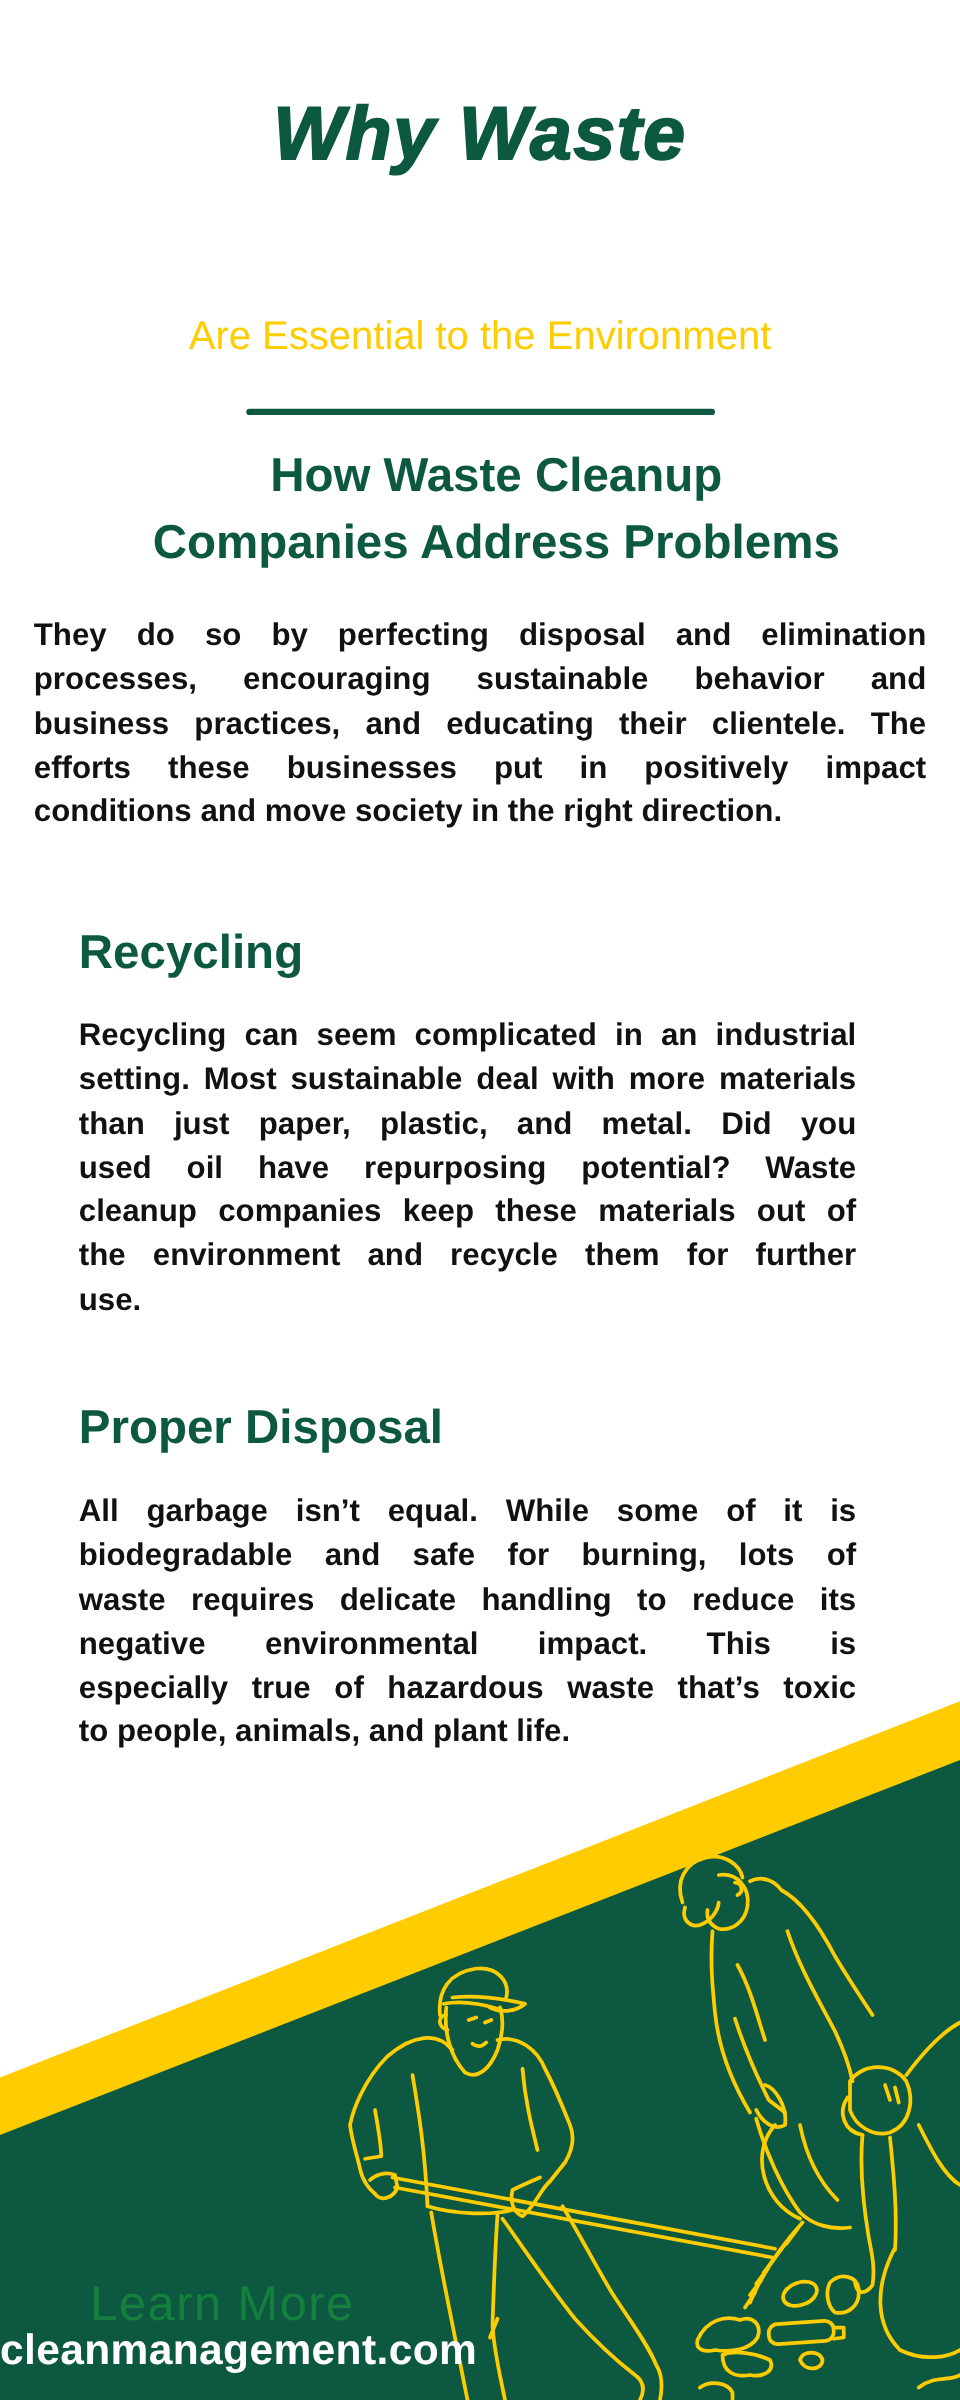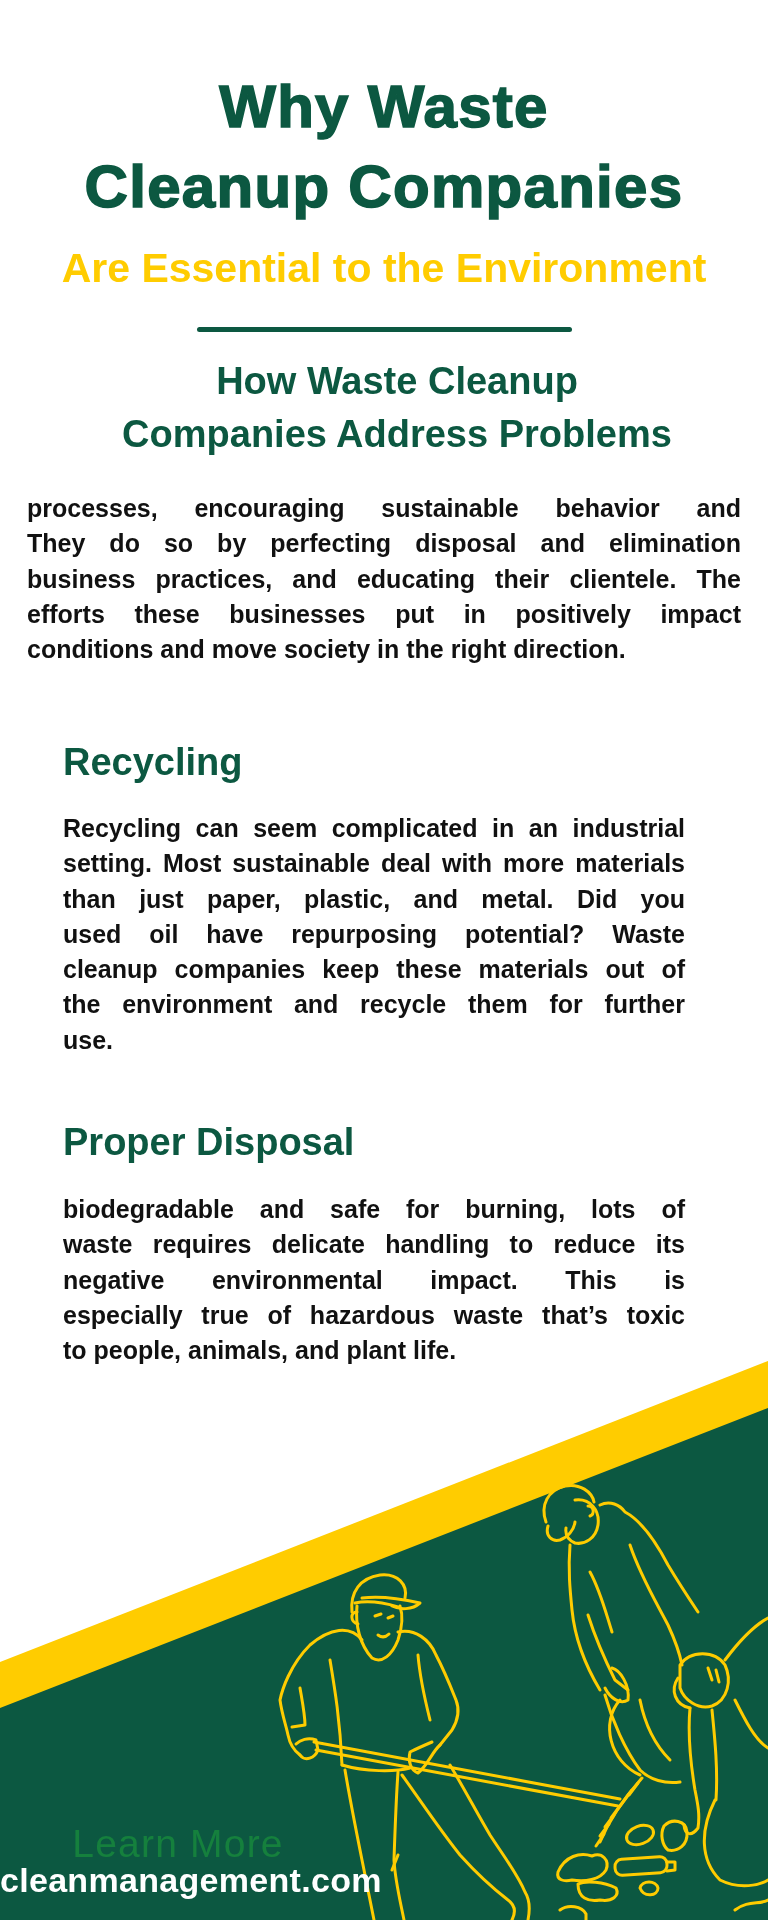--- a/index.html
+++ b/index.html
@@ -24,32 +24,31 @@
       left: 0;
       width: 768px;
       text-align: center;
       font-size: 60px;
       line-height: 80px;
       font-weight: 700;
       color: #0c5841;
       letter-spacing: 1.3px;
       -webkit-text-stroke: 1.6px #0c5841;
     }
-    .title div { height: 80px; white-space: nowrap; }
+    .title div { height: 80px; white-space: nowrap; font-style: italic; }
     .subtitle {
       position: absolute;
       top: 240px;
       left: 0;
       width: 768px;
       text-align: center;
-      font-size: 41px;
+      font-size: 32px;
       line-height: 56px;
       color: #ffcc00;
       white-space: nowrap;
-      font-weight: bold;
     }
     .divider {
       position: absolute;
       top: 327px;
       left: 197px;
       width: 375px;
       height: 5px;
       border-radius: 3px;
       background: #0c5841;
     }
@@ -193,55 +192,55 @@
       <path d="M667,1862 L675,1862 L675,1870 L667,1871"></path>
       <path d="M558,1872 C565,1856 580,1852 592,1856 C602,1852 610,1860 606,1870 C600,1880 585,1882 572,1880 C564,1882 556,1880 558,1872 Z"></path>
       <path d="M578,1884 C586,1880 604,1882 616,1888 C620,1896 612,1902 600,1900 C588,1902 578,1898 578,1884 Z"></path>
       <path d="M640,1888 C642,1880 656,1880 658,1888 C658,1896 644,1898 640,1888 Z"></path>
       <path d="M560,1910 C568,1904 582,1906 586,1914 L586,1920"></path>
     </g>
   </svg>
 
   <div class="title">
     <div>Why Waste</div>
-    <div>Cleanup Companies</div>
   </div>
 
   <div class="subtitle">Are Essential to the Environment</div>
 
   <div class="divider"></div>
 
   <div class="intro-heading">
     <div>How Waste Cleanup</div>
     <div>Companies Address Problems</div>
   </div>
 
   <div class="para" style="top:491px; left:27px; width:714px;">
+    <div class="line">They do so by perfecting disposal and elimination</div>
     <div class="line">processes, encouraging sustainable behavior and</div>
-    <div class="line">They do so by perfecting disposal and elimination</div>
     <div class="line">business practices, and educating their clientele. The</div>
     <div class="line">efforts these businesses put in positively impact</div>
     <div class="line last">conditions and move society in the right direction.</div>
   </div>
 
   <div class="section-heading" style="top:739px;">Recycling</div>
 
   <div class="para" style="top:811px; left:63px; width:622px;">
     <div class="line">Recycling can seem complicated in an industrial</div>
     <div class="line">setting. Most sustainable deal with more materials</div>
     <div class="line">than just paper, plastic, and metal. Did you</div>
     <div class="line">used oil have repurposing potential? Waste</div>
     <div class="line">cleanup companies keep these materials out of</div>
     <div class="line">the environment and recycle them for further</div>
     <div class="line last">use.</div>
   </div>
 
   <div class="section-heading" style="top:1119px;">Proper Disposal</div>
 
   <div class="para" style="top:1192px; left:63px; width:622px;">
+    <div class="line">All garbage isn’t equal. While some of it is</div>
     <div class="line">biodegradable and safe for burning, lots of</div>
     <div class="line">waste requires delicate handling to reduce its</div>
     <div class="line">negative environmental impact. This is</div>
     <div class="line">especially true of hazardous waste that’s toxic</div>
     <div class="line last">to people, animals, and plant life.</div>
   </div>
 
   <div class="cta cta-label">Learn More</div>
   <a class="cta cta-site">cleanmanagement.com</a>
 

